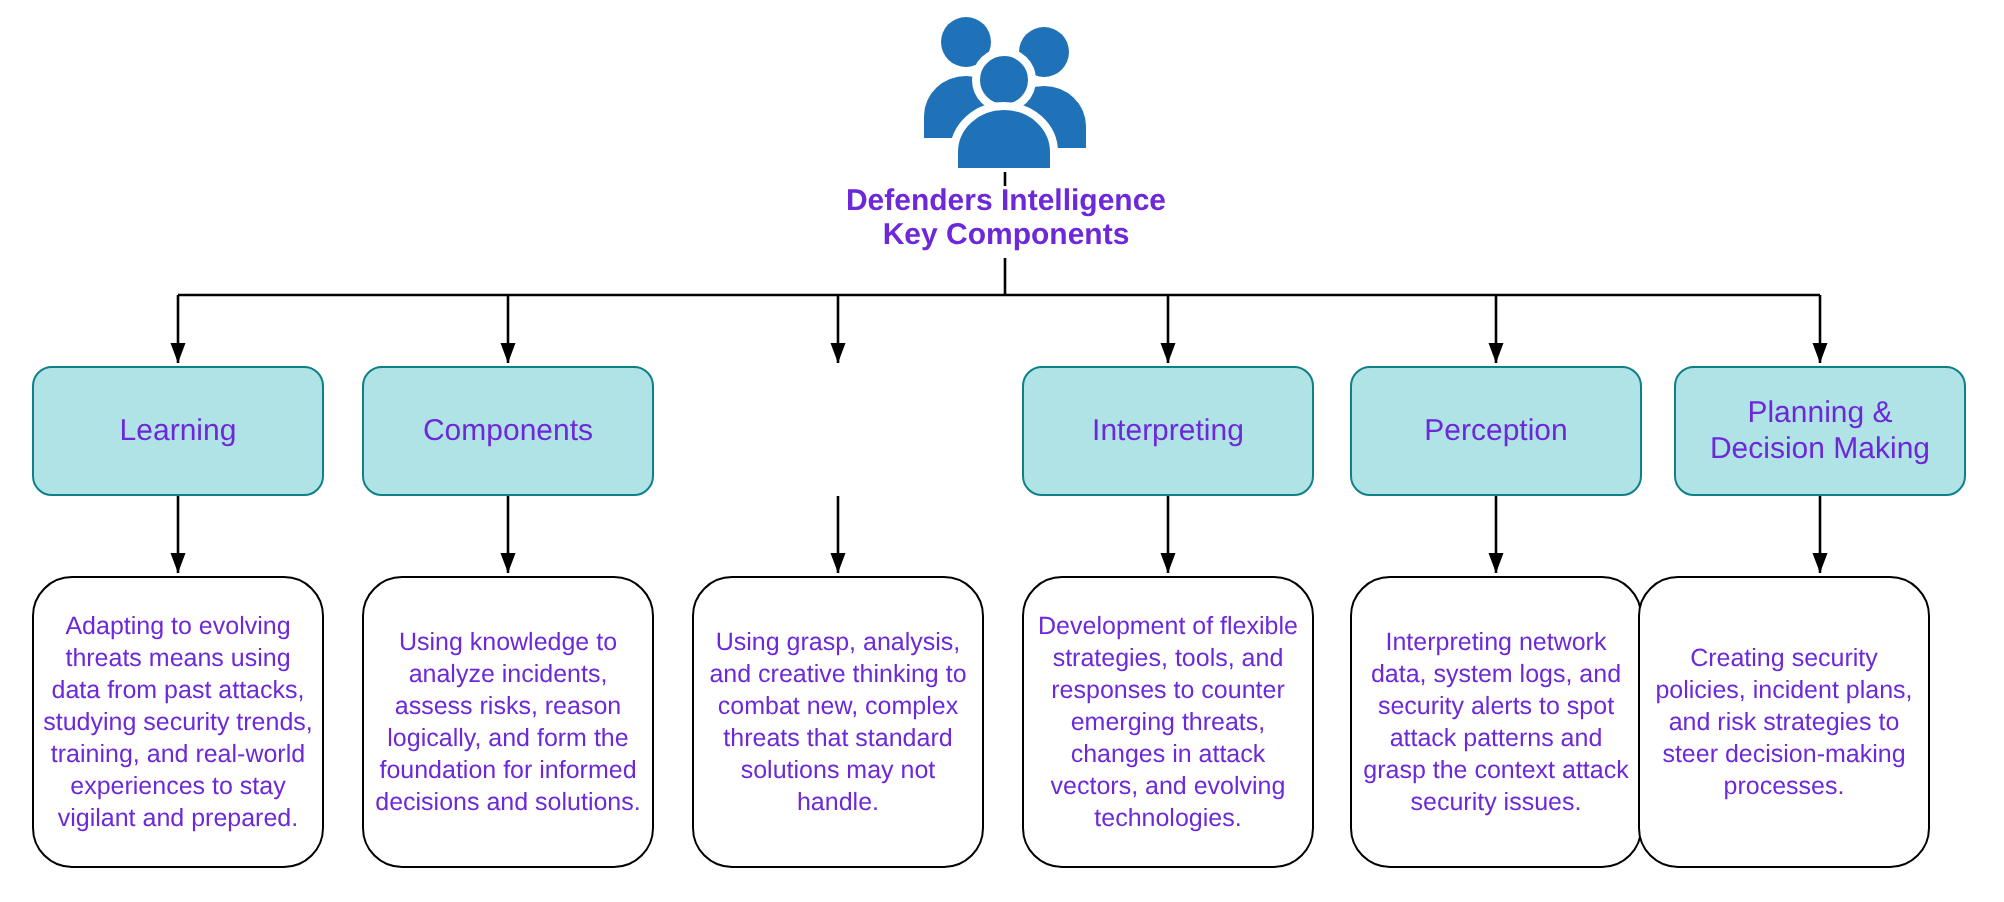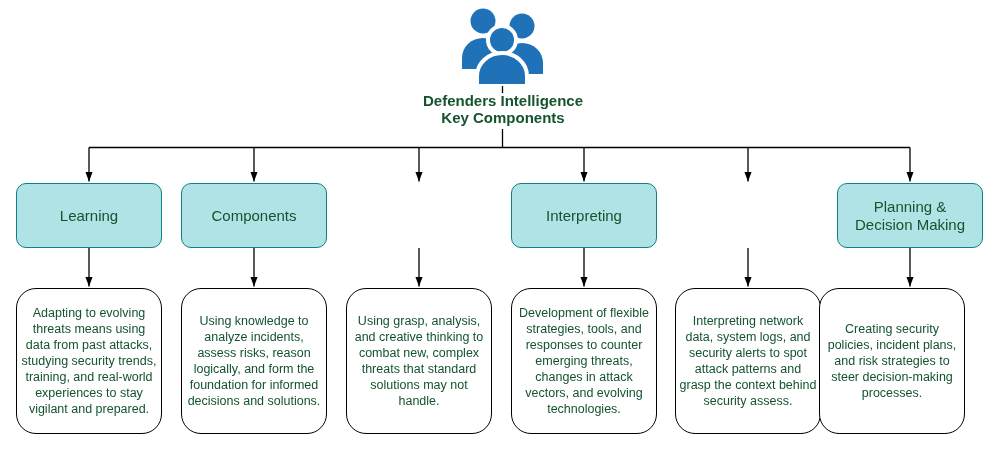--- a/index.html
+++ b/index.html
@@ -1,21 +1,21 @@
 <!DOCTYPE html>
 <html><head>
 <meta charset="utf-8">
 <style>
   html,body{margin:0;padding:0;background:#ffffff;}
   .canvas{
     position:relative;
     width:1002px;height:451px;
     background:#ffffff;
     font-family:"Liberation Sans",sans-serif;
-    color:#14532d;
+    color:#6d28d9;
     overflow:hidden;
   }
   .connectors{position:absolute;left:0;top:0;width:1002px;height:451px;pointer-events:none;}
   .icon-wrap{position:absolute;left:455px;top:7px;width:94px;height:79px;}
   .title{
     position:absolute;left:363px;top:92px;width:280px;
     text-align:center;font-weight:bold;font-size:15px;line-height:17px;
   }
   .node{
     position:absolute;top:183px;width:146px;height:65px;
@@ -98,36 +98,39 @@
 
   <div class="node" style="left:16px">
     <span>Learning</span>
   </div>
   <div class="node" style="left:181px">
     <span>Components</span>
   </div>
   <div class="node" style="left:511px">
     <span>Interpreting</span>
   </div>
+  <div class="node" style="left:675px">
+    <span>Perception</span>
+  </div>
   <div class="node" style="left:837px">
     <span>Planning &amp; Decision Making</span>
   </div>
 
   <div class="desc" style="left:181px">
     <span>Using knowledge to analyze incidents, assess risks, reason logically, and form the foundation for informed decisions and solutions.</span>
   </div>
   <div class="desc" style="left:16px">
     <span>Adapting to evolving threats means using data from past attacks, studying security trends, training, and real-world experiences to stay vigilant and prepared.</span>
   </div>
   <div class="desc" style="left:346px">
     <span>Using grasp, analysis, and creative thinking to combat new, complex threats that standard solutions may not handle.</span>
   </div>
   <div class="desc" style="left:511px">
     <span>Development of flexible strategies, tools, and responses to counter emerging threats, changes in attack vectors, and evolving technologies.</span>
   </div>
   <div class="desc" style="left:675px">
-    <span>Interpreting network data, system logs, and security alerts to spot attack patterns and grasp the context behind security assess.</span>
+    <span>Interpreting network data, system logs, and security alerts to spot attack patterns and grasp the context attack security issues.</span>
   </div>
   <div class="desc" style="left:819px">
     <span>Creating security policies, incident plans, and risk strategies to steer decision-making processes.</span>
   </div>
 
 </div>
 
 </body></html>

